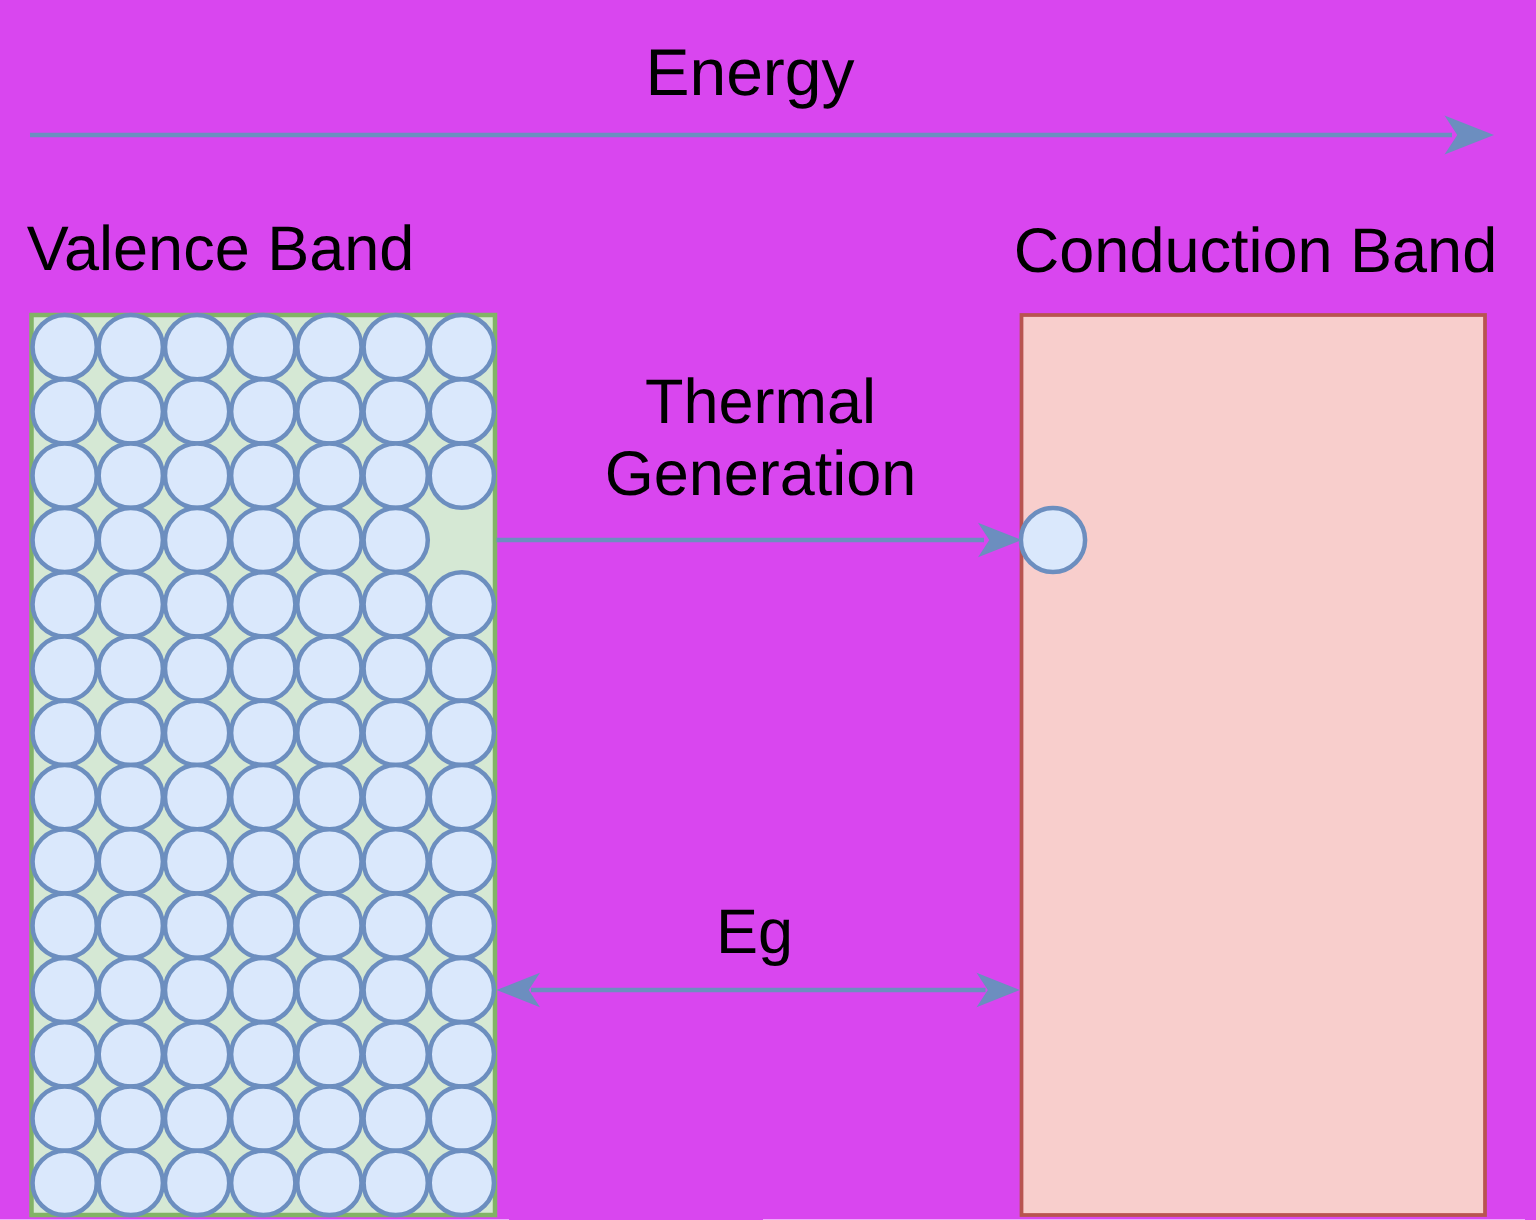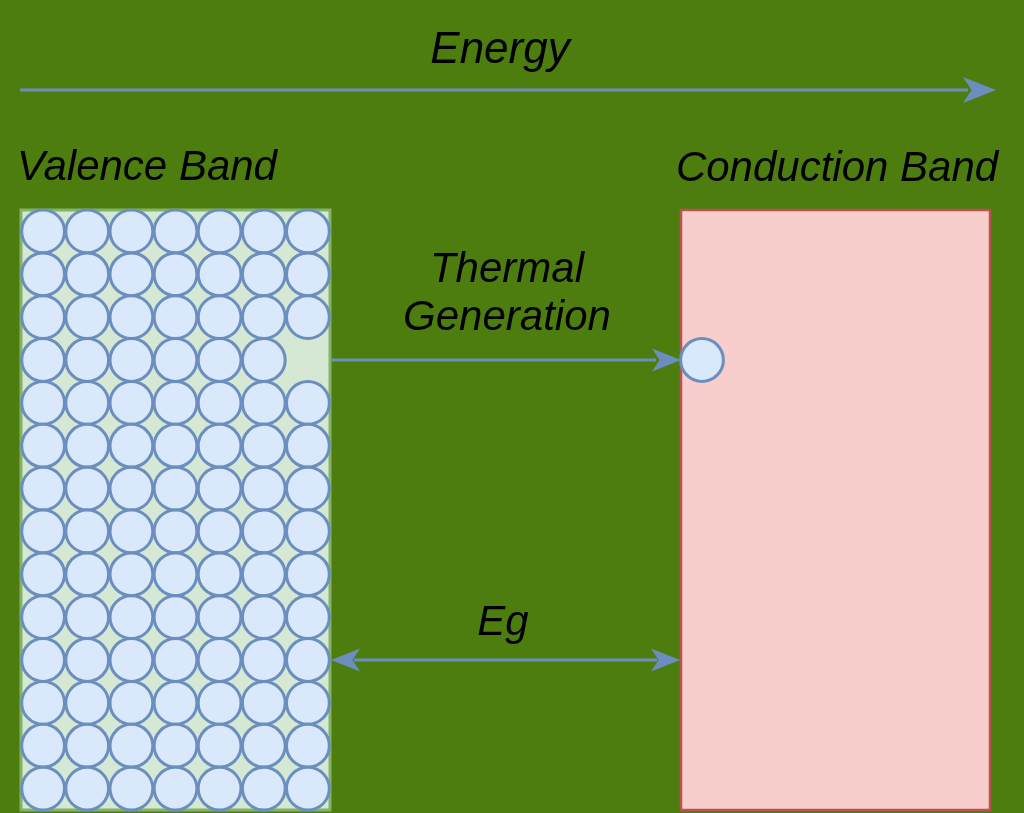--- a/index.html
+++ b/index.html
@@ -7,22 +7,21 @@
     padding: 0;
     background: #ffffff;
     width: 1024px;
     height: 813px;
     overflow: hidden;
   }
   .canvas {
     position: relative;
     width: 1024px;
     height: 813px;
-    background: #4d7c0f;
-    font-style: italic;
+    background: #d946ef;
   }
   svg { display: block; }
   .lbl {
     font-family: "Liberation Sans", sans-serif;
     font-size: 42px;
     text-anchor: middle;
   }
   .lbl.big { font-size: 44px; }
   .arrow-line { fill: none; stroke-width: 3; }
   .band-rect-valence { stroke-width: 3; }

